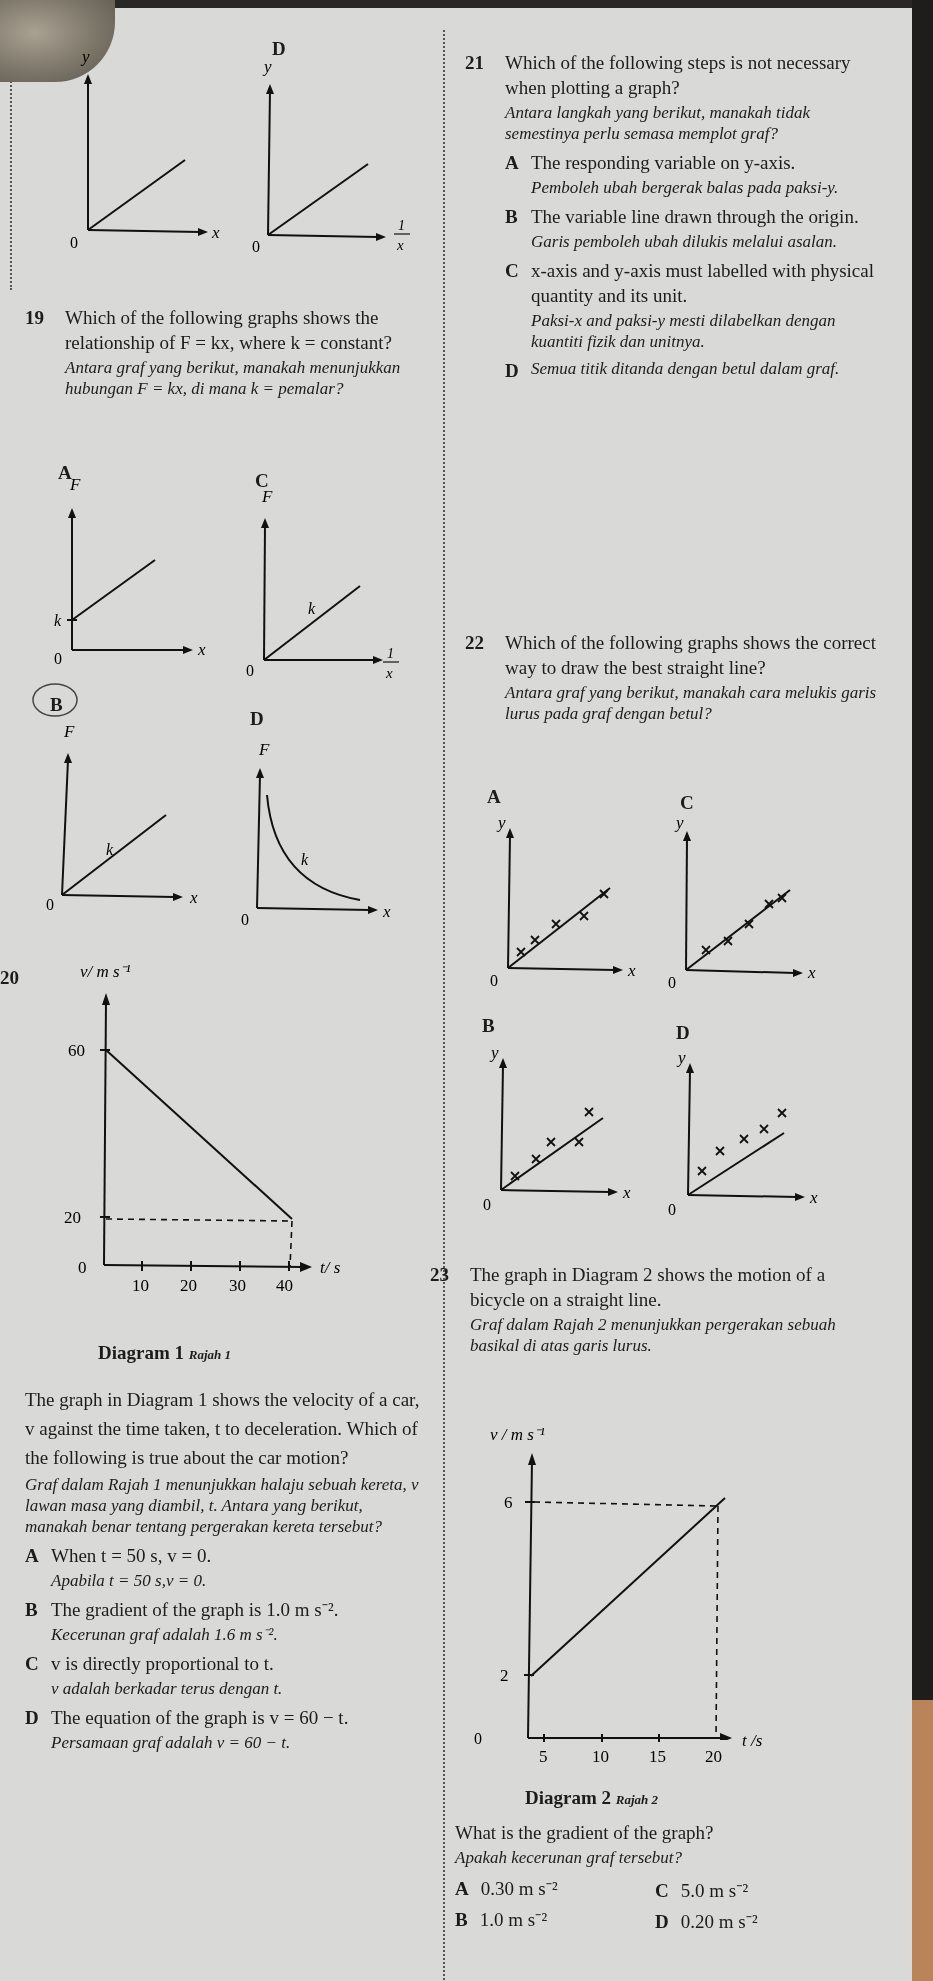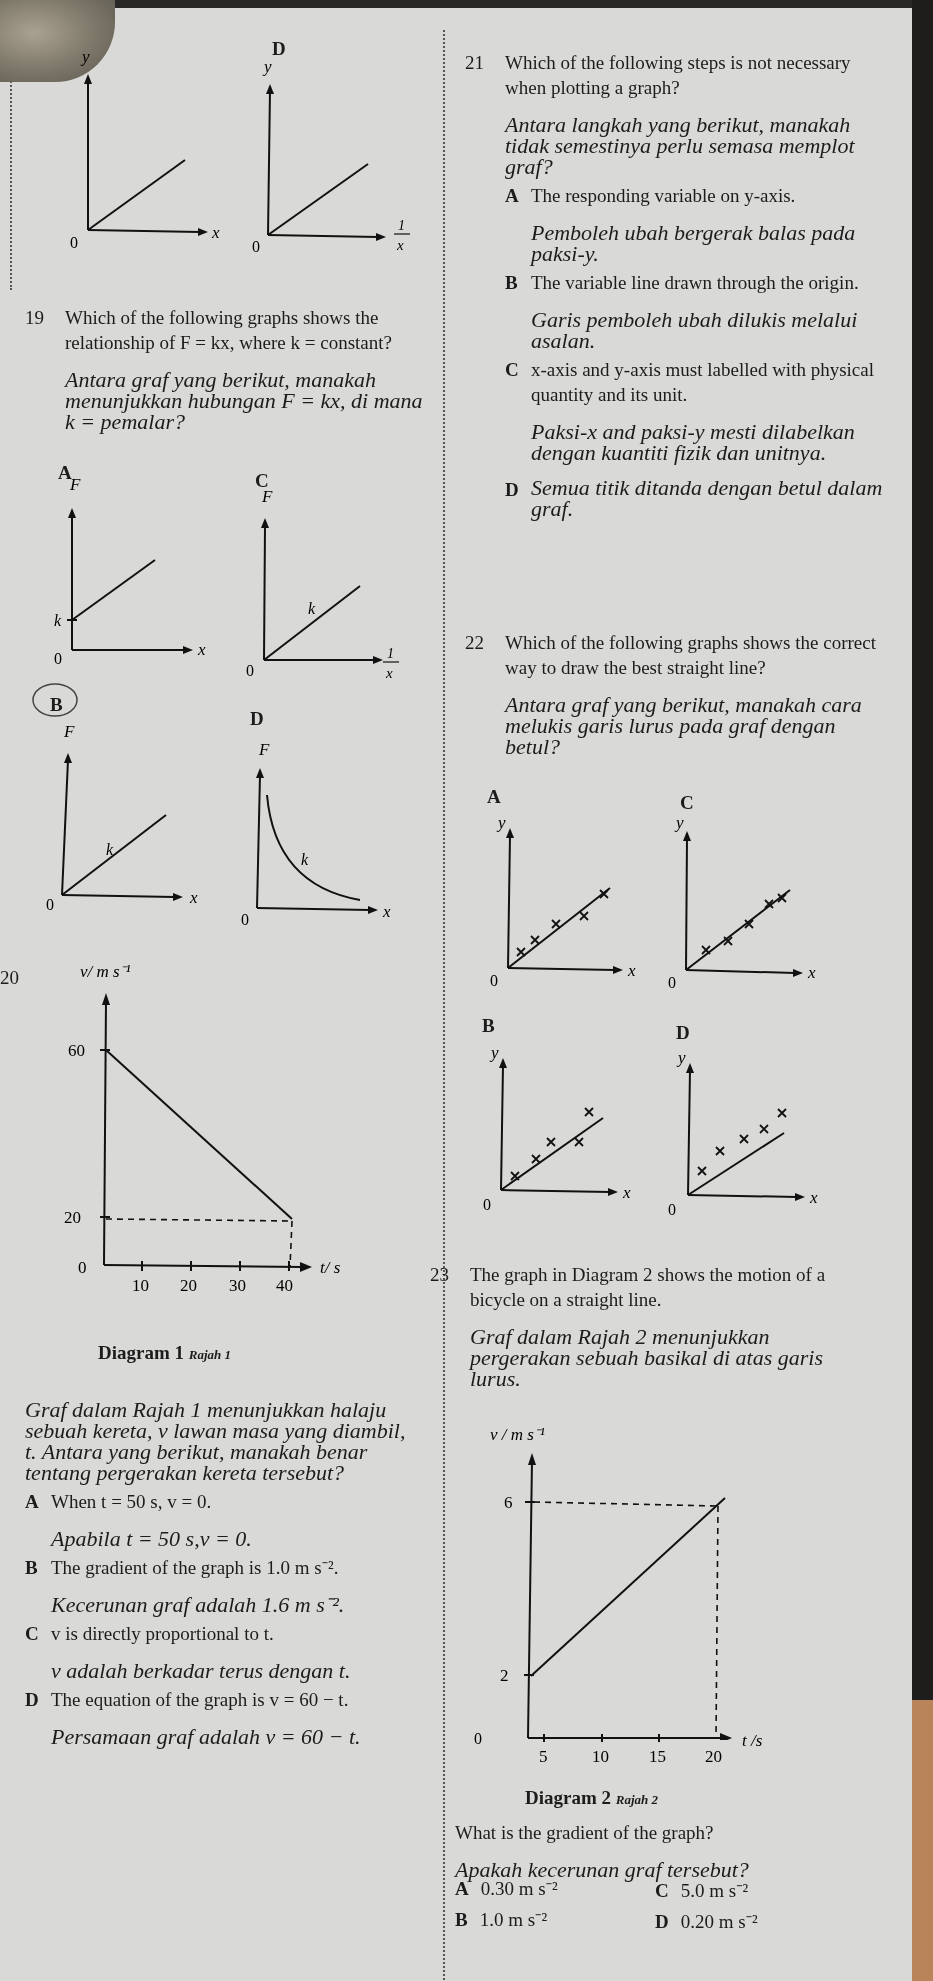--- a/index.html
+++ b/index.html
@@ -4,23 +4,23 @@
 <style>
   html,body{margin:0;padding:0;}
   body{width:933px;height:1981px;background:#2a2826;position:relative;overflow:hidden;font-family:"Liberation Serif",serif;color:#1c1c1c;}
   .paper{position:absolute;left:0;top:8px;width:912px;height:1973px;background:#d9d9d7;}
   .rightedge{position:absolute;left:912px;top:0;width:21px;height:1981px;background:#1e1d1c;}
   .rightedge.low{top:1700px;height:281px;background:#b9845a;}
   .divider{position:absolute;left:443px;top:30px;width:0;height:1950px;border-left:2px dotted #555;}
   .leftdots{position:absolute;left:10px;top:30px;height:260px;border-left:2px dotted #555;}
   .thumb{position:absolute;left:0;top:0;width:115px;height:82px;background:radial-gradient(ellipse at 30% 40%,#a9a293 0%,#7c7668 55%,#5b574e 100%);border-radius:0 0 60px 0;}
   .q{position:absolute;font-size:19px;line-height:25px;}
-  .q .num{position:absolute;left:0;top:0;font-weight:normal;}
+  .q .num{position:absolute;left:0;top:0;font-weight:bold;}
   .q .en{display:block;}
-  .q .ms{display:block;font-style:italic;font-size:22px;line-height:21px;margin-top:14px;}
+  .q .ms{display:block;font-style:italic;font-size:17px;line-height:21px;margin-top:2px;}
   .opt{position:relative;padding-left:26px;margin-top:6px;}
   .opt .lbl{position:absolute;left:0;top:0;font-weight:bold;}
   .glabel{position:absolute;font-weight:bold;font-size:19px;}
   svg text{font-family:"Liberation Serif",serif;}
   .cap{position:absolute;font-size:19px;font-weight:bold;}
   .cap i{font-size:13px;}
   .ans{position:absolute;font-size:19px;}
   .ans .lbl{font-weight:bold;margin-right:12px;}
 </style>
 </head>
@@ -148,20 +148,21 @@
   <text x="140" y="336" font-size="17">20</text>
   <text x="189" y="336" font-size="17">30</text>
   <text x="236" y="336" font-size="17">40</text>
   <text x="280" y="318" font-size="17" font-style="italic">t/ s</text>
 </svg>
 <div class="cap" style="left:98px;top:1342px">
   <span>Diagram 1</span> <i>Rajah 1</i>
 </div>
 
 <div class="q" style="left:25px;top:1385px;width:395px;">
+  <span class="en" style="line-height:29px">The graph in Diagram 1 shows the velocity of a car, v against the time taken, t to deceleration. Which of the following is true about the car motion?</span>
   <span class="ms">Graf dalam Rajah 1 menunjukkan halaju sebuah kereta, v lawan masa yang diambil, t. Antara yang berikut, manakah benar tentang pergerakan kereta tersebut?</span>
   <div class="opt">
     <span class="lbl">A</span>
     <span class="en">When t = 50 s, v = 0.</span>
     <span class="ms">Apabila t = 50 s,v = 0.</span>
   </div>
   <div class="opt">
     <span class="lbl">B</span>
     <span class="en">The gradient of the graph is 1.0 m s⁻².</span>
     <span class="ms">Kecerunan graf adalah 1.6 m s⁻².</span>

